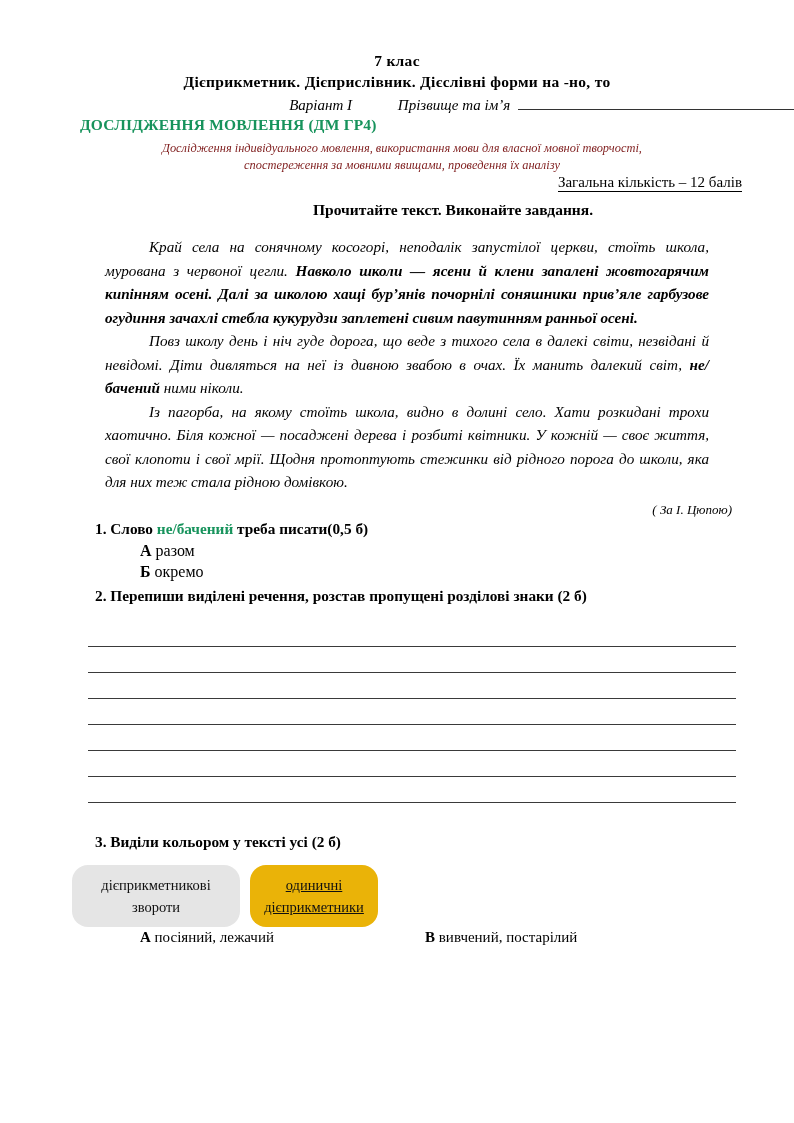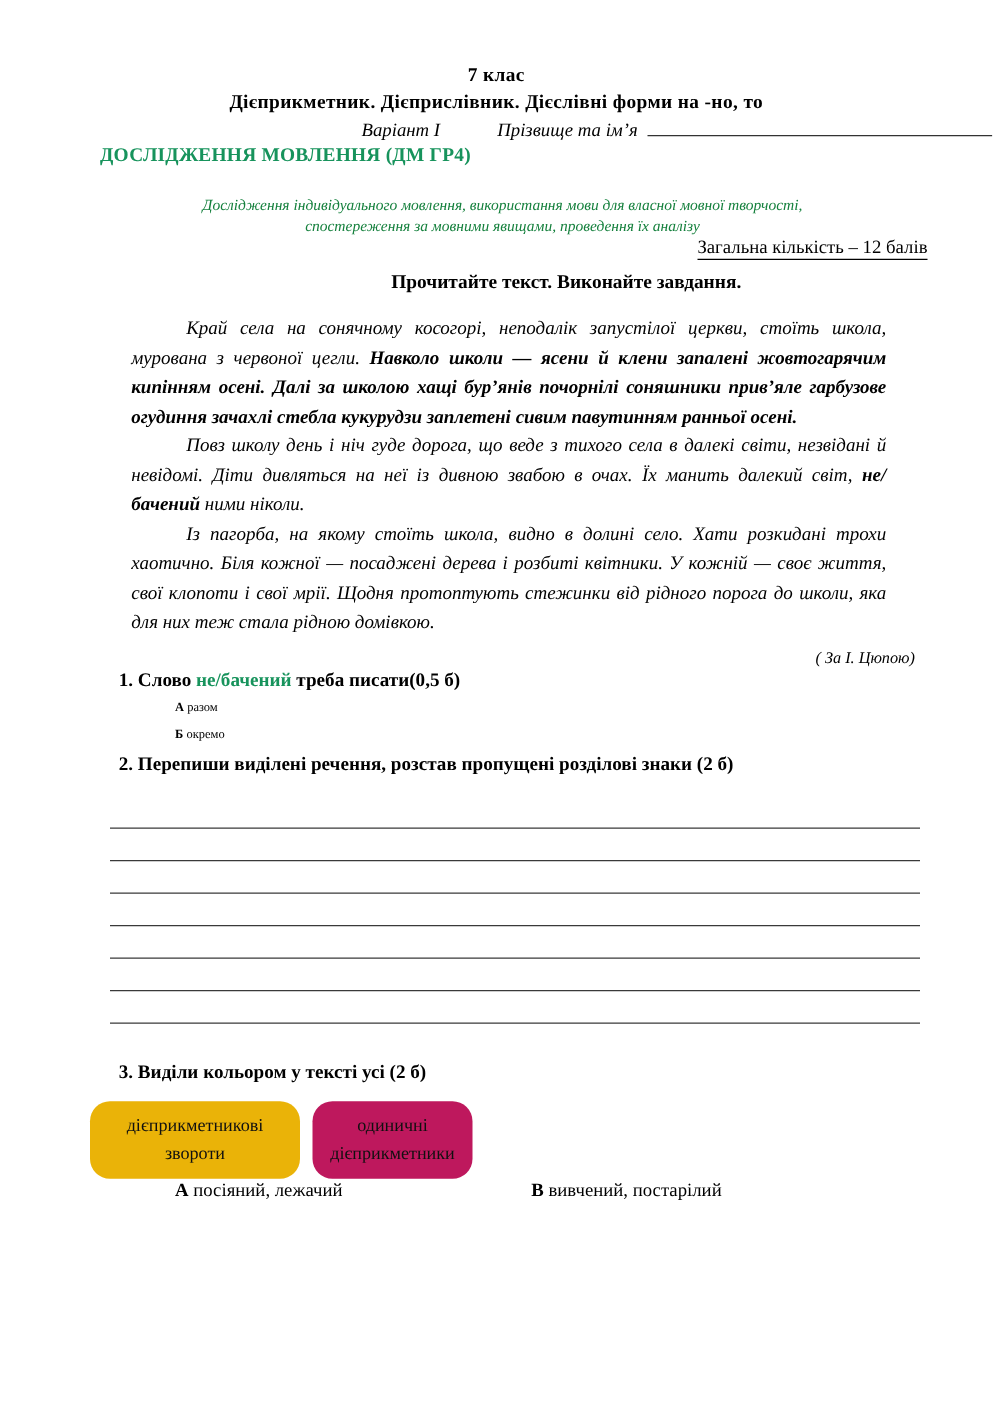--- a/index.html
+++ b/index.html
@@ -62,26 +62,26 @@
     font-weight: bold;
     font-size: 15.5px;
     color: #17935c;
     letter-spacing: 0.2px;
     margin-top: 1px;
     padding-left: 80px;
     font-family: Liberation Serif, serif;
   }
 
   .green-sub {
-    color: #15803d;
+    color: #7f1d1d;
     font-style: italic;
     font-size: 12.4px;
     line-height: 17px;
     text-align: center;
-    margin-top: 22px;
+    margin-top: 6px;
     padding: 0 110px 0 120px;
   }
 
   .total-points {
     text-align: right;
     font-size: 15px;
     margin-top: 0;
     padding-right: 52px;
   }
   .total-points span {
@@ -120,21 +120,21 @@
 
   
   .q {
     font-weight: bold;
     font-size: 15.3px;
     line-height: 22px;
     padding-left: 95px;
   }
   .q .green-word { color: #17935c; font-weight: bold; }
   .opt {
-    font-size: 10px;
+    font-size: 16px;
     line-height: 21px;
     padding-left: 140px;
     font-weight: normal;
   }
   .opt .k { font-weight: bold; }
 
   .q2 { margin-top: 3px; }
 
   
   .lines {
@@ -161,28 +161,29 @@
     align-items: center;
     justify-content: center;
     text-align: center;
     font-size: 14.5px;
     line-height: 22px;
     color: #101010;
     box-sizing: border-box;
     padding: 6px 8px;
   }
   .box.blue {
-    background: #eab308;
+    background: #e5e5e5;
     width: 168px;
     height: 62px;
   }
   .box.green {
-    background: #be185d;
+    background: #eab308;
     width: 128px;
     height: 62px;
+    text-decoration: underline;
   }
 
   .q4 { margin-top: 34px; }
   .opts-row {
     font-size: 15px;
     line-height: 21px;
     padding-left: 140px;
     display: flex;
   }
   .opts-row .col-a { width: 285px; }

